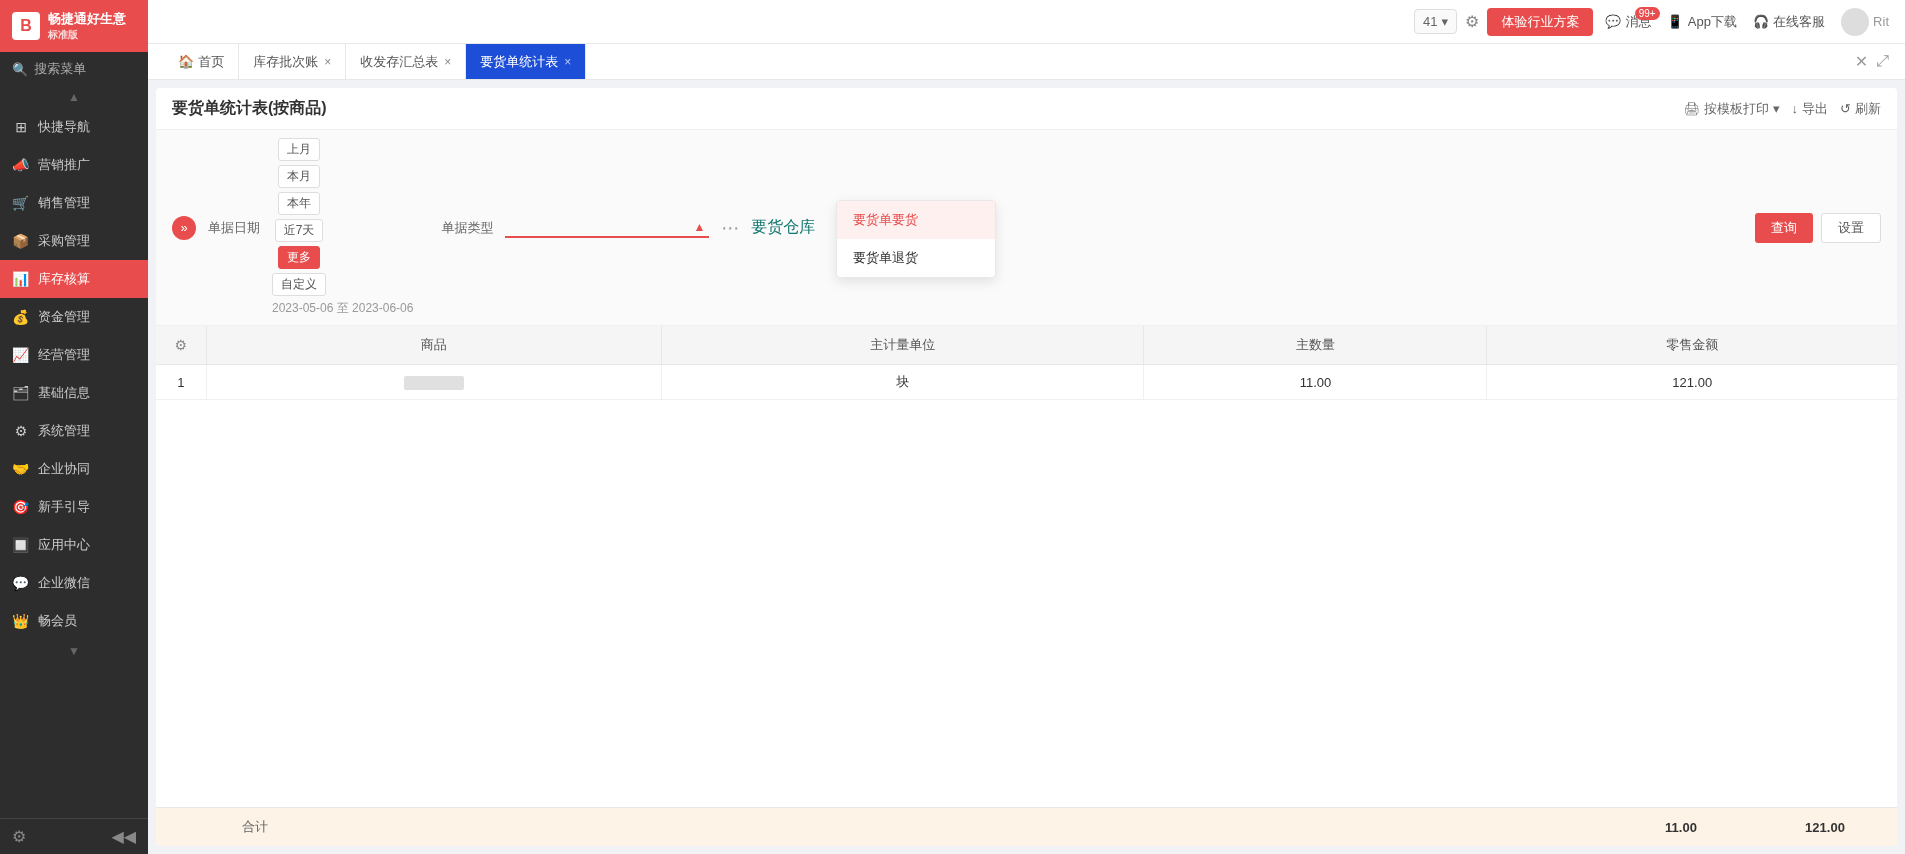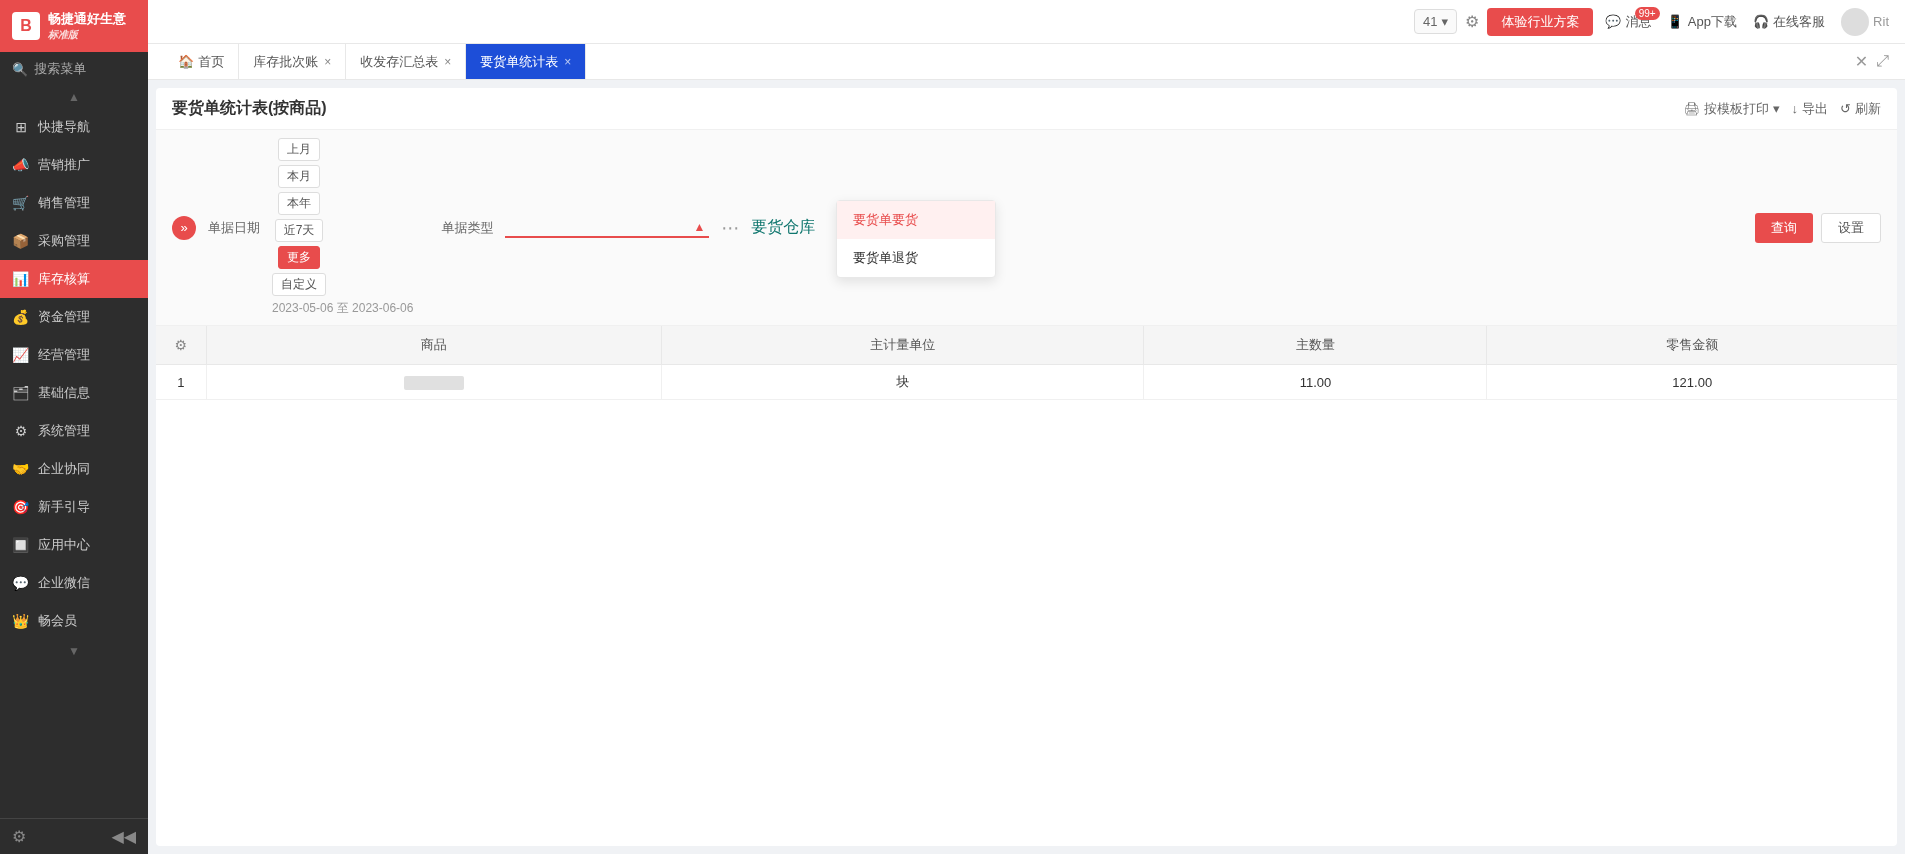--- a/index.html
+++ b/index.html
@@ -342,21 +342,21 @@
     }
   </style>
 </head>
 <body>
 
 <div class="sidebar">
   <div class="sidebar-logo">
     <div class="sidebar-logo-icon">B</div>
     <div>
       <div style="font-size:13px;font-weight:bold;">畅捷通好生意</div>
-      <div style="font-size:10px;opacity:0.8;font-style:italic;">标准版</div>
+      <div style="font-size:10px;opacity:0.8;">标准版</div>
     </div>
   </div>
   <div class="sidebar-search">
     <span>🔍</span>
     <span>搜索菜单</span>
   </div>
   <div class="sidebar-scroll-area">
     <div class="sidebar-scroll-up">▲</div>
     <div class="sidebar-item">
       <span class="sidebar-item-icon">⊞</span>
@@ -552,14 +552,21 @@
               <span class="td-blurred">&nbsp;&nbsp;&nbsp;&nbsp;&nbsp;&nbsp;&nbsp;&nbsp;</span>
             </td>
             <td>块</td>
             <td>11.00</td>
             <td>121.00</td>
           </tr>
         </tbody>
       </table>
     </div>
 
+    <div class="table-footer">
+      <span style="width:50px;"></span>
+      <span class="footer-label">合计</span>
+      <span class="footer-spacer"></span>
+      <span class="footer-val" style="min-width:120px;text-align:center;">11.00</span>
+      <span class="footer-val" style="min-width:120px;text-align:center;">121.00</span>
+    </div>
   </div>
 </div>
 
 </body></html>

